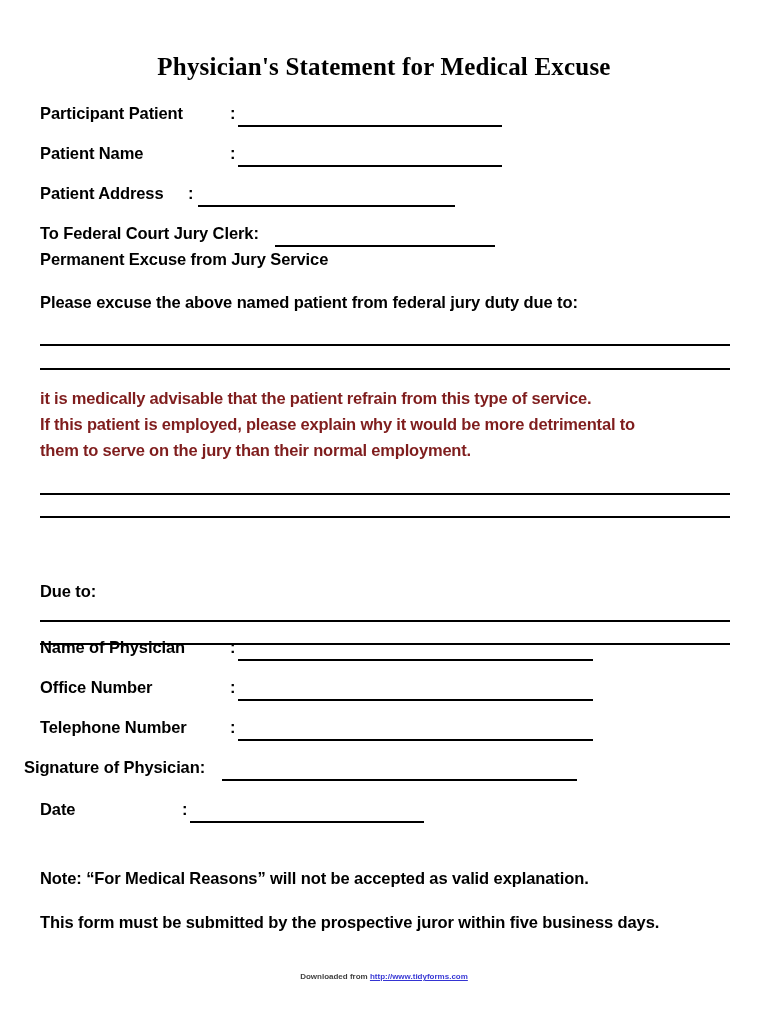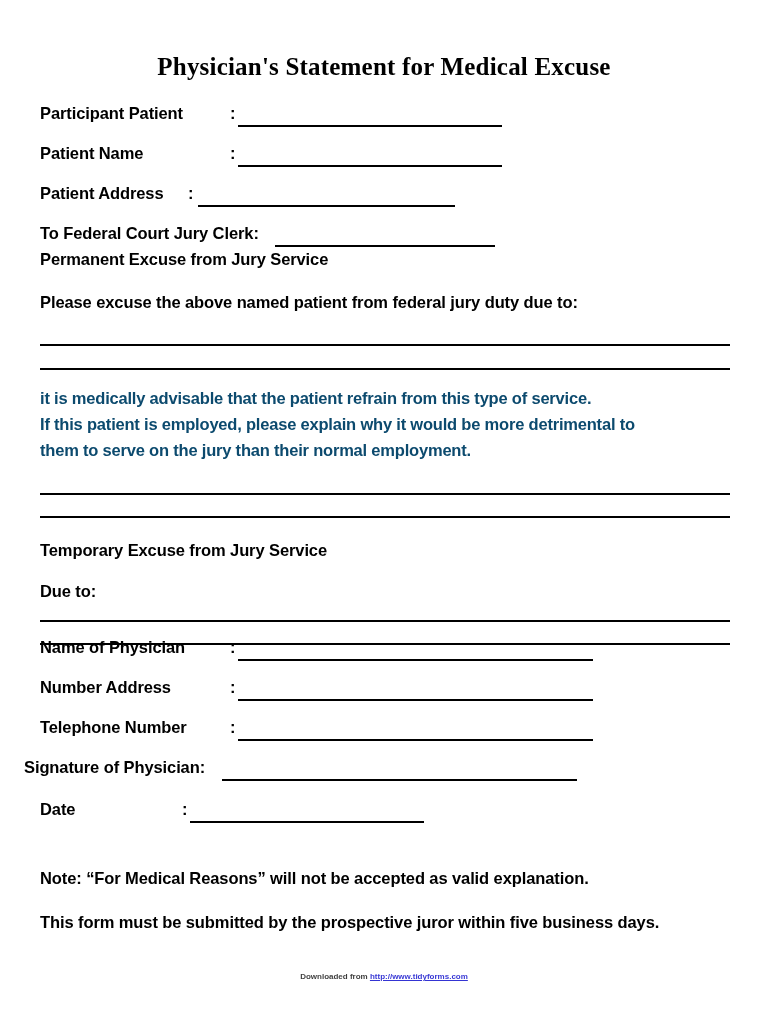--- a/index.html
+++ b/index.html
@@ -42,21 +42,21 @@
     color: #000000;
     white-space: pre;
     letter-spacing: -0.1px;
   }
 
   .body-line {
     position: absolute;
     font-family: "Liberation Sans", sans-serif;
     font-weight: bold;
     font-size: 16.5px;
-    color: #0c4a6e;
+    color: #7f1d1d;
     white-space: pre;
     letter-spacing: -0.2px;
   }
 
   
   .field-row {
     position: absolute;
     height: 26px;
   }
   .field-label {
@@ -146,35 +146,34 @@
   <div class="wide-rule" style="top:328px;"></div>
   <div class="wide-rule" style="top:352px;"></div>
 
   <div class="body-line" style="left:40px; top:373px;">it is medically advisable that the patient refrain from this type of service.</div>
   <div class="body-line" style="left:40px; top:425px;">them to serve on the jury than their normal employment.</div>
   <div class="body-line" style="left:40px; top:399px;">If this patient is employed, please explain why it would be more detrimental to</div>
 
   <div class="wide-rule" style="top:477px;"></div>
   <div class="wide-rule" style="top:500px;"></div>
 
-  <div class="ftext" style="left:40px; top:525px;">Temporary Excuse from Jury Service</div>
 
   <div class="ftext" style="left:40px; top:566px;">Due to:</div>
 
   <div class="wide-rule" style="top:604px;"></div>
   <div class="wide-rule" style="top:627px;"></div>
 
   <div class="field-row" style="left:40px; top:622px; width:520px;">
     <span class="field-label">Name of Physician</span>
     <span class="field-colon" style="left:190px;">:</span>
     <span class="field-rule" style="left:198px; top:21px; width:355px;"></span>
   </div>
 
   <div class="field-row" style="left:40px; top:662px; width:520px;">
-    <span class="field-label">Number Address</span>
+    <span class="field-label">Office Number</span>
     <span class="field-colon" style="left:190px;">:</span>
     <span class="field-rule" style="left:198px; top:21px; width:355px;"></span>
   </div>
 
   <div class="field-row" style="left:40px; top:702px; width:520px;">
     <span class="field-label">Telephone Number</span>
     <span class="field-colon" style="left:190px;">:</span>
     <span class="field-rule" style="left:198px; top:21px; width:355px;"></span>
   </div>
 

